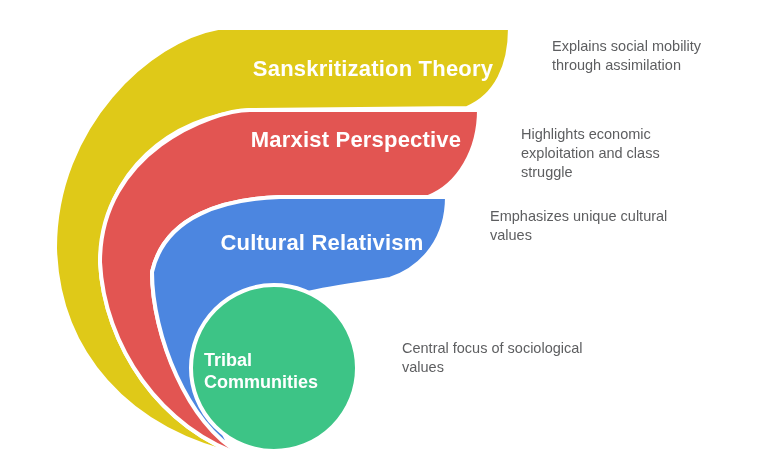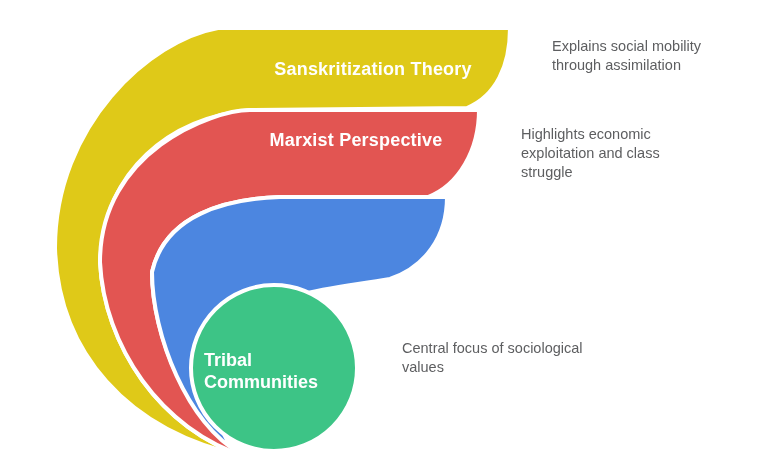--- a/index.html
+++ b/index.html
@@ -10,21 +10,21 @@
     position:relative;
     overflow:hidden;
   }
   .stage{position:absolute;left:0;top:0;width:768px;height:463px;}
   svg.shapes{position:absolute;left:0;top:0;width:768px;height:463px;}
   .band-label{
     position:absolute;
     transform:translate(-50%,-50%);
     color:#ffffff;
     font-weight:700;
-    font-size:18px;
+    font-size:22px;
     white-space:nowrap;
     letter-spacing:0.2px;
   }
   .center-label{
     position:absolute;
     transform:translate(-50%,-50%);
     color:#ffffff;
     font-weight:700;
     font-size:18px;
     line-height:22px;
@@ -77,23 +77,25 @@
              C 165,215 225,199 280,197
              L 447,197 Z" fill="#4c86e0"></path>
 
     <circle cx="274" cy="368" r="83" stroke="#ffffff" stroke-width="4" fill="#3dc486"></circle>
   </svg>
 
   <div class="band-label" style="left:373px;top:69px;">Sanskritization Theory</div>
 
   <div class="band-label" style="left:356px;top:140px;">Marxist Perspective</div>
 
+  <div class="band-label" style="left:322px;top:243px;">Cultural Relativism</div>
 
   <div class="center-label" style="left:274px;top:371px;">Tribal Communities</div>
 
   <div class="desc desc-1">Explains social mobility through assimilation</div>
 
   <div class="desc desc-2">Highlights economic exploitation and class struggle</div>
 
+  <div class="desc desc-3">Emphasizes unique cultural values</div>
 
   <div class="desc desc-4">Central focus of sociological values</div>
 
 </div>
 
 </body></html>

